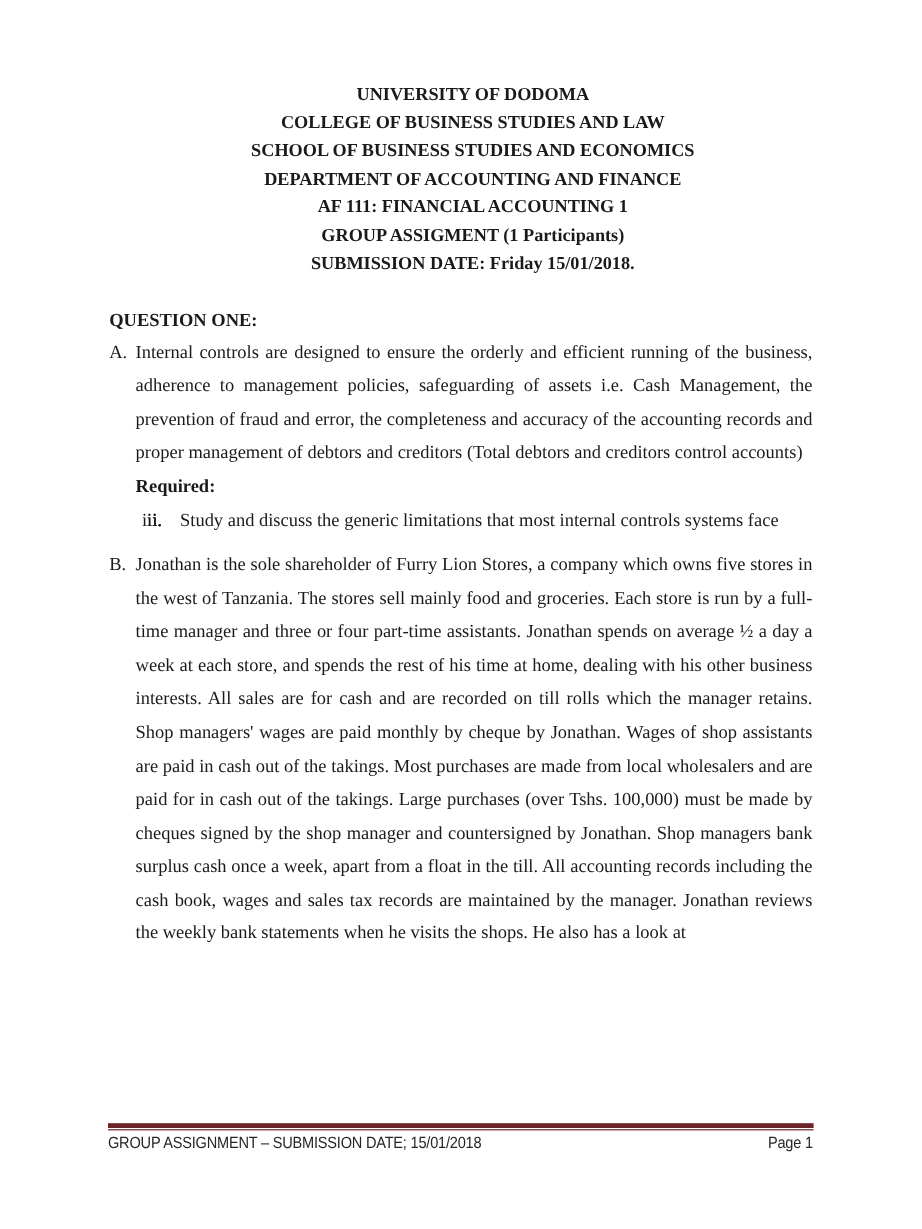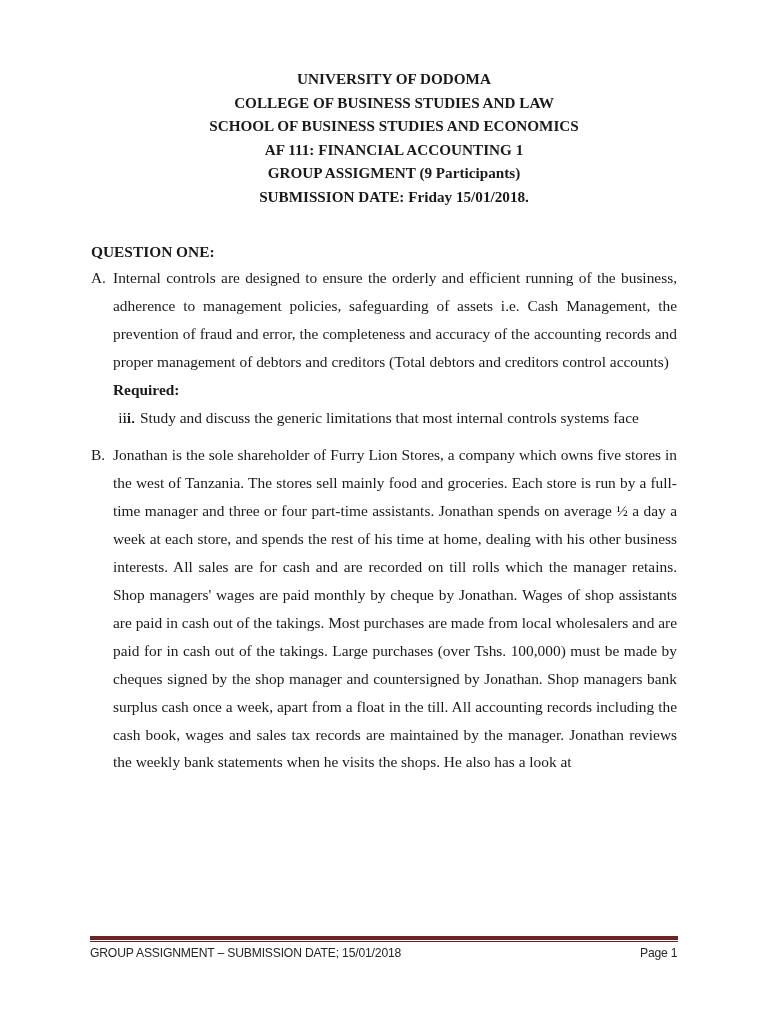--- a/index.html
+++ b/index.html
@@ -33,21 +33,21 @@
     line-height: 23.5px;
   }
   .header-line {
     display: block;
     white-space: nowrap;
     padding-left: 20px;
   }
   .body-block {
     position: absolute;
     left: 91px;
-    top: 240px;
+    top: 256px;
     width: 586px;
     font-family: "Liberation Serif", serif;
     font-size: 15.4px;
     line-height: 27.9px;
   }
   .q-heading {
     font-weight: bold;
     height: 24px;
     line-height: 24px;
   }
@@ -78,20 +78,21 @@
     text-align: justify;
   }
   .sub-item .marker {
     position: absolute;
     right: 542px;
     top: 0;
     text-align: right;
   }
   .sub-item.last .text {
     text-align: left;
+    margin-left: 10px;
   }
   .item-b {
     margin-top: 10px;
   }
   .footer {
     position: absolute;
     left: 90px;
     top: 936px;
     width: 588px;
   }
@@ -119,22 +120,23 @@
 </style>
 </head>
 <body>
 
 <div class="page">
 
   <div class="header-block">
     <span class="header-line">UNIVERSITY OF DODOMA</span>
     <span class="header-line">COLLEGE OF BUSINESS STUDIES AND LAW</span>
     <span class="header-line">SCHOOL OF BUSINESS STUDIES AND ECONOMICS</span>
+    <span class="header-line">DEPARTMENT OF ACCOUNTING AND FINANCE</span>
     <span class="header-line">AF 111: FINANCIAL ACCOUNTING 1</span>
-    <span class="header-line">GROUP ASSIGMENT (9 Participants)</span>
+    <span class="header-line">GROUP ASSIGMENT (1 Participants)</span>
     <span class="header-line">SUBMISSION DATE: Friday 15/01/2018.</span>
   </div>
 
   <div class="body-block">
     <div class="q-heading">QUESTION ONE:</div>
 
     <div class="item item-a">
       <span class="marker">A.</span>
       <span class="text">Internal controls are designed to ensure the orderly and efficient running of the business, adherence to management policies, safeguarding of assets i.e. Cash Management, the prevention of fraud and error, the completeness and accuracy of the accounting records and proper management of debtors and creditors (Total debtors and creditors control accounts)</span>
     </div>

